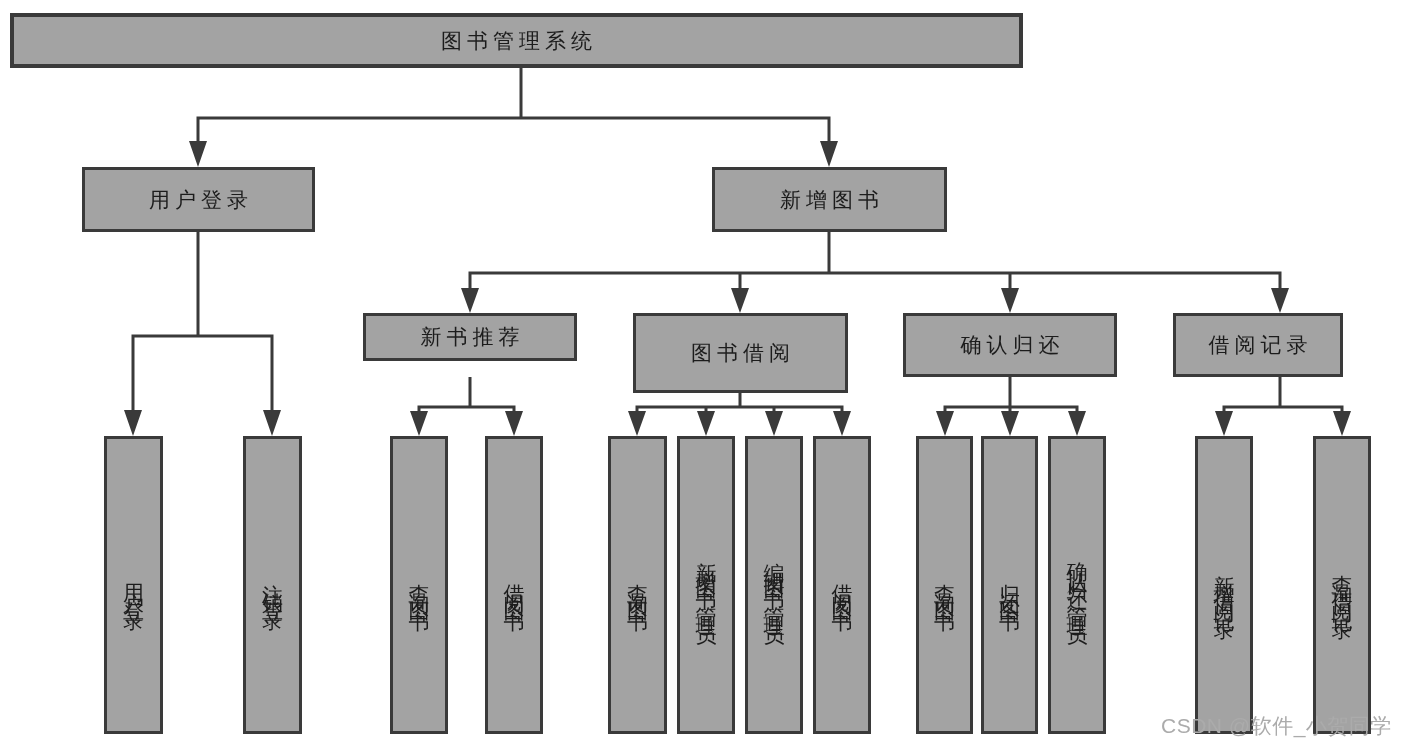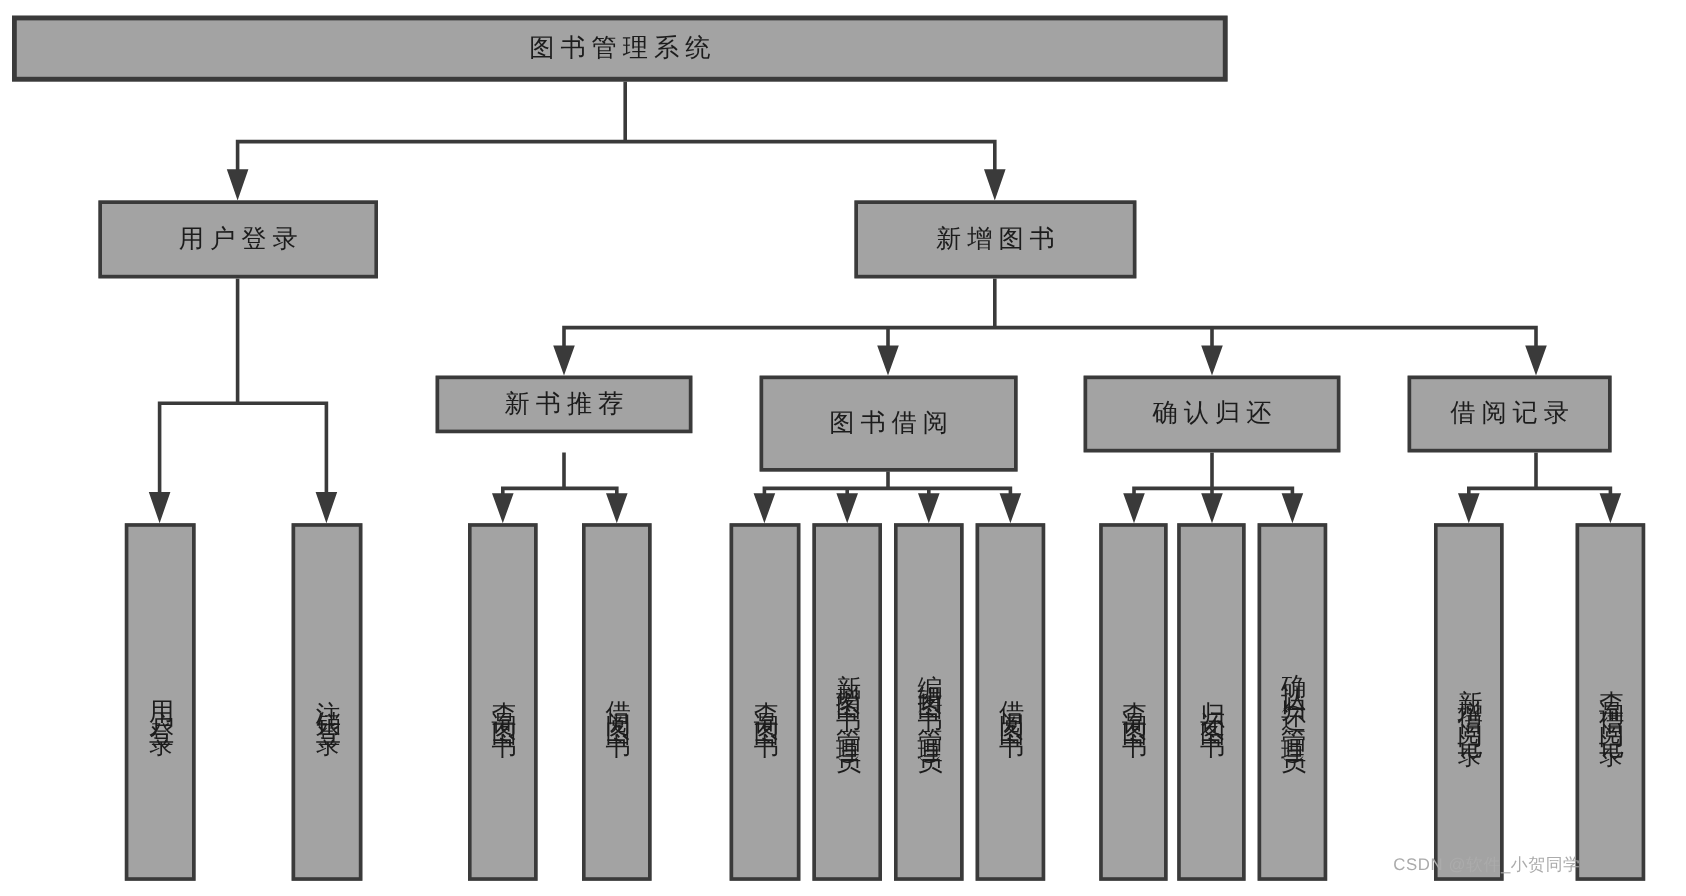--- a/index.html
+++ b/index.html
@@ -25,21 +25,21 @@
     font-size: 21px; letter-spacing: 5px; text-indent: 5px;
     white-space: nowrap; line-height: 1.2;
   }
   .vnode span {
     writing-mode: vertical-rl; text-orientation: mixed;
     font-size: 21px; letter-spacing: 9px;
     white-space: nowrap; line-height: 1.15;
   }
   .watermark {
     position: absolute; left: 1161px; top: 712px;
-    font-size: 14px; color: #ababab; letter-spacing: 0.5px;
+    font-size: 21px; color: #ababab; letter-spacing: 0.5px;
     white-space: nowrap; z-index: 5;
   }
 </style>
 </head>
 <body>
 
 <div class="canvas">
 
   <svg class="connectors" width="1405" height="747" viewBox="0 0 1405 747">
 

